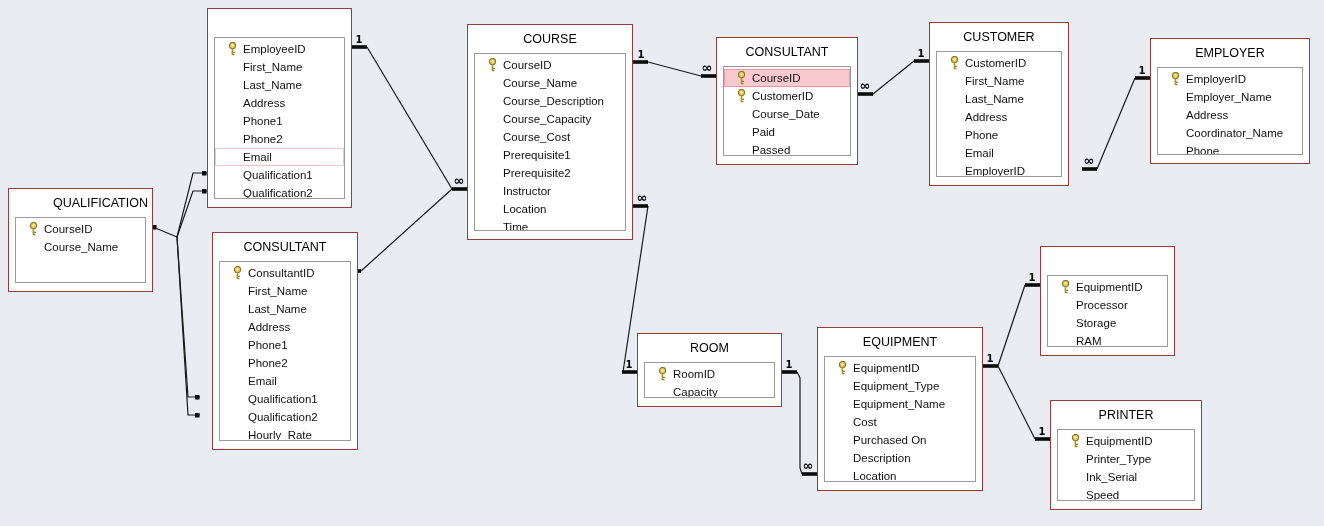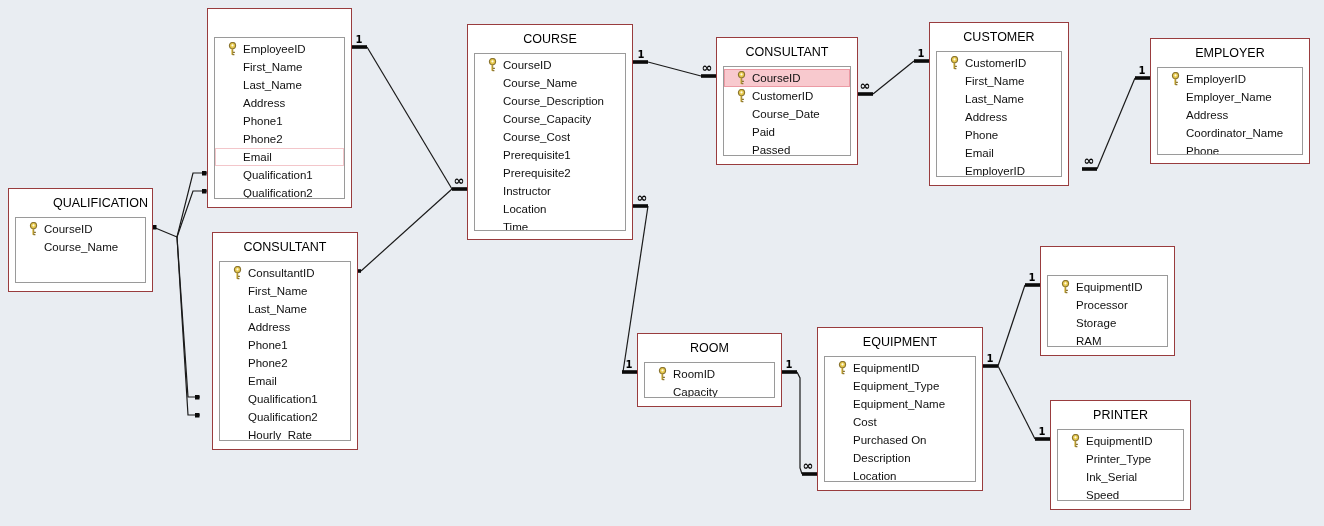--- a/index.html
+++ b/index.html
@@ -467,21 +467,21 @@
           <div class="row">
             <span class="keycell"></span>
             <span class="fname">Storage</span>
           </div>
           <div class="row">
             <span class="keycell"></span>
             <span class="fname">RAM</span>
           </div>
         </div>
       </div>
-      <div class="tbl" style="left: 1050px; top: 400px; width: 141px; height: 110px; border-color: rgb(153, 60, 62);">
+      <div class="tbl" style="left: 1050px; top: 400px; width: 152px; height: 110px; border-color: rgb(153, 60, 62);">
         <div class="tbl-title">PRINTER</div>
         <div class="tbl-fields" style="border-color: rgb(154, 154, 154);">
           <div class="row">
             <span class="keycell">
               <svg width="11" height="14" viewBox="0 0 11 14">
                 <circle cx="5.5" cy="3.6" r="3.1" fill="#e6c84a" stroke="#8a7430" stroke-width="1.1"></circle>
                 <circle cx="5.5" cy="3.4" r="1.1" fill="#fffbe8"></circle>
                 <path d="M5.5 6.7 V13 M5.5 10.4 h2.4 M5.5 12.6 h1.9" stroke="#8a7430" stroke-width="1.4" fill="none"></path>
                 <path d="M4.9 6.7 V12.6" stroke="#e6c84a" stroke-width="1" fill="none"></path>
               </svg>

